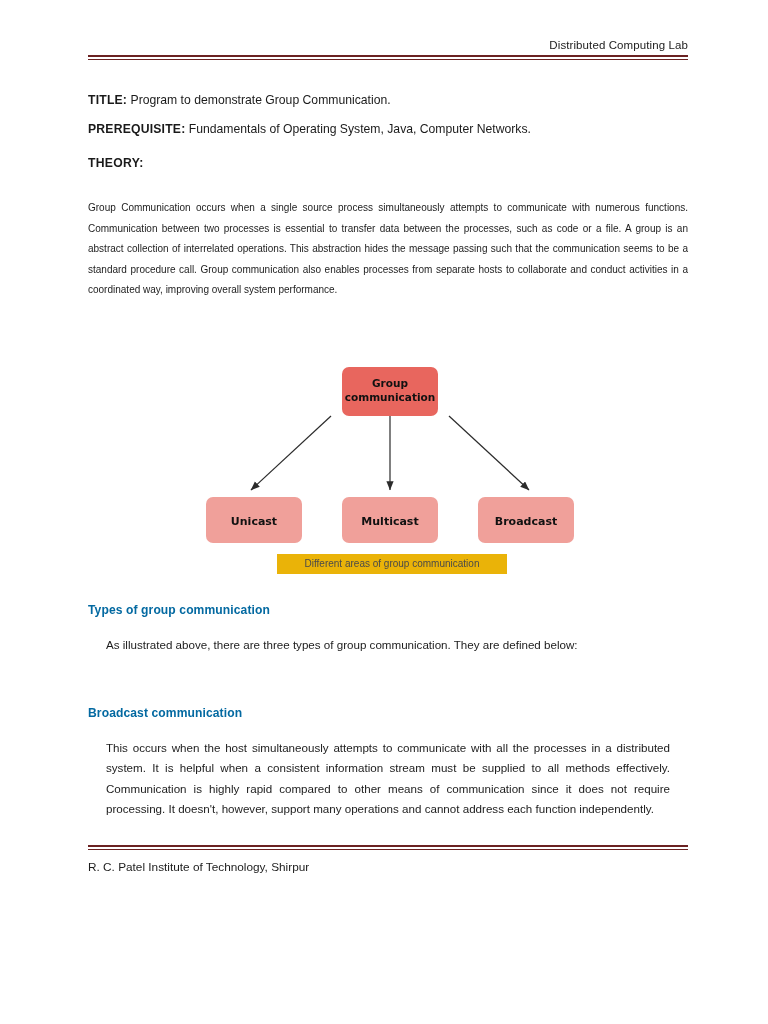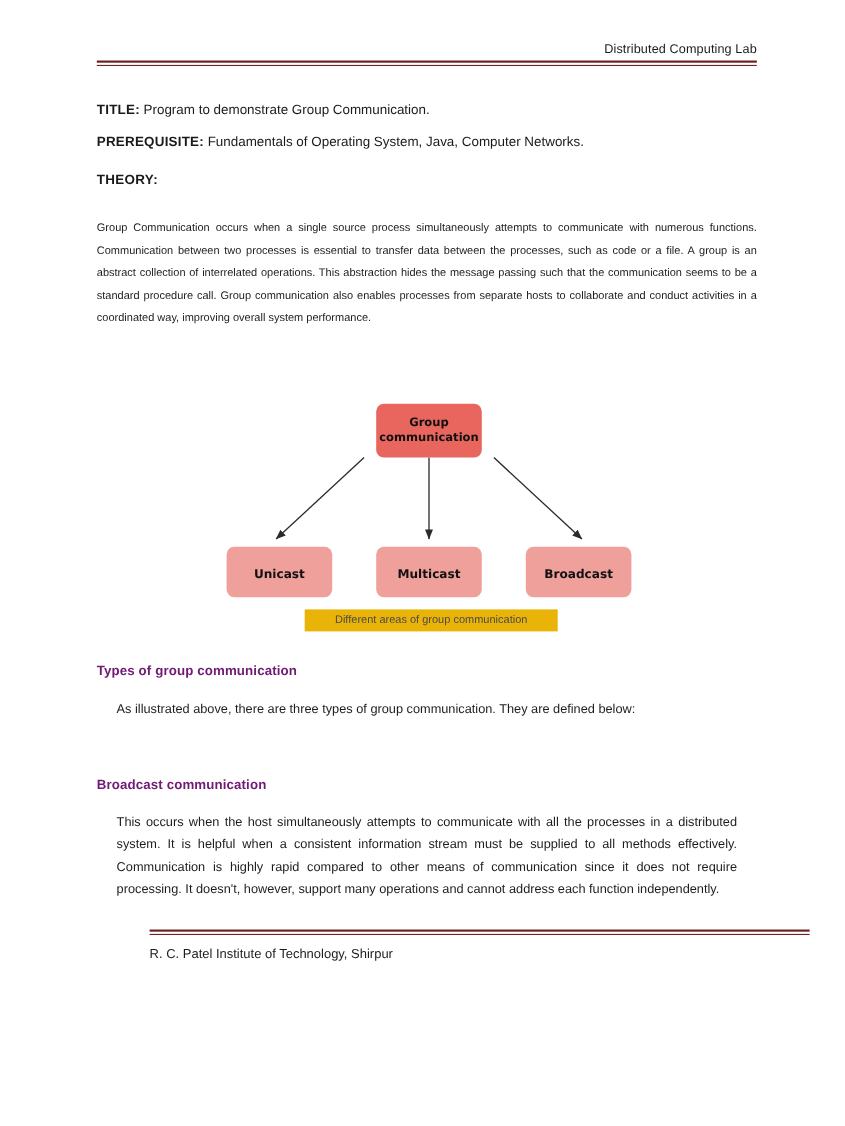--- a/index.html
+++ b/index.html
@@ -117,40 +117,39 @@
   
   .lower {
     position: absolute;
     left: 88px;
     top: 603px;
     width: 600px;
   }
   .sub-head {
     font-size: 12.1px;
     font-weight: bold;
-    color: #701a75;
+    color: #0369a1;
     letter-spacing: .1px;
     margin: 0 0 4px 0;
   }
   .sub-para {
     font-size: 11.6px;
     line-height: 20.5px;
     text-align: justify;
     color: #1c1c1c;
     margin: 18px;
   }
   .gap { height: 32px; }
 
   
   .footer {
     position: absolute;
     left: 88px;
     top: 845px;
     width: 600px;
-    margin-left: 48px;
   }
   .footer-text {
     font-size: 11.8px;
     color: #1c1c1c;
     line-height: 16px;
     padding-top: 9px;
   }
 </style>
 </head>
 <body>

